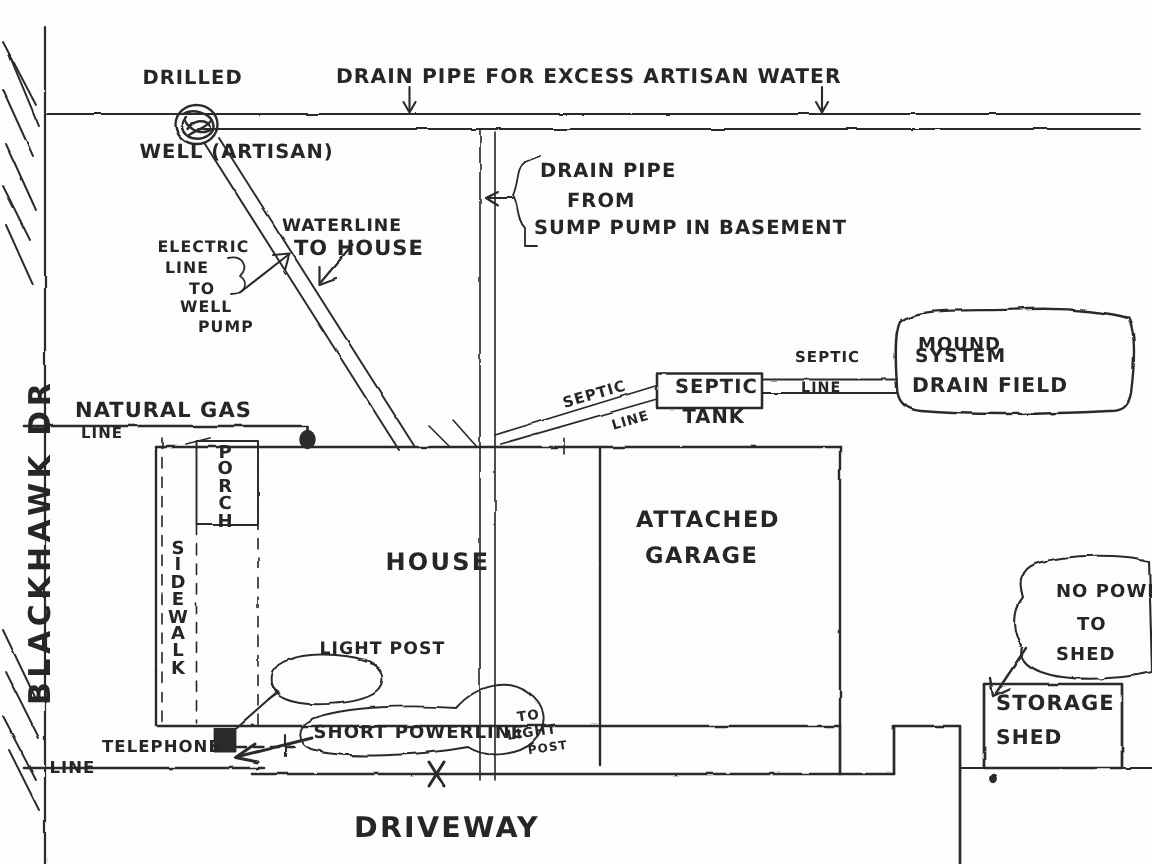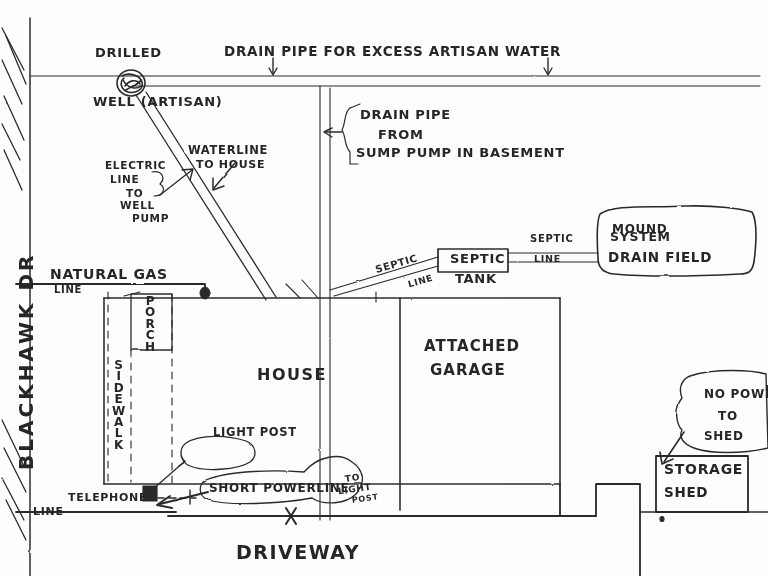--- a/index.html
+++ b/index.html
@@ -291,21 +291,21 @@
   <div class="lbl" style="left:378px; top:128px; font-size:13px;">FROM</div>
   <div class="lbl" style="left:356px; top:146px; font-size:13px;">SUMP PUMP IN BASEMENT</div>
 
   <div class="lbl" style="left:105px; top:160px; font-size:10.5px;">ELECTRIC</div>
   <div class="lbl" style="left:110px; top:174px; font-size:10.5px;">LINE</div>
   <div class="lbl" style="left:126px; top:188px; font-size:10.5px;">TO</div>
   <div class="lbl" style="left:120px; top:200px; font-size:10.5px;text-align:right;">WELL</div>
   <div class="lbl" style="left:132px; top:213px; font-size:10.5px;">PUMP</div>
 
   <div class="lbl" style="left:188px; top:144px; font-size:11.5px;">WATERLINE</div>
-  <div class="lbl" style="left:196px; top:159px; font-size:11px;">TO HOUSE</div>
+  <div class="lbl" style="left:196px; top:159px; font-size:14px;">TO HOUSE</div>
 
   <div class="lbl" style="left:375px; top:259px; font-size:10px; transform:rotate(-16deg);">SEPTIC</div>
   <div class="lbl" style="left:408px; top:277px; font-size:9px; transform:rotate(-16deg);">LINE</div>
 
   <div class="lbl" style="left:530px; top:234px; font-size:10px;">SEPTIC</div>
   <div class="lbl" style="left:534px; top:254px; font-size:9.5px;">LINE</div>
 
   <div class="lbl" style="left:450px; top:252px; font-size:13px;">SEPTIC</div>
   <div class="lbl" style="left:455px; top:272px; font-size:13px;">TANK</div>
 

